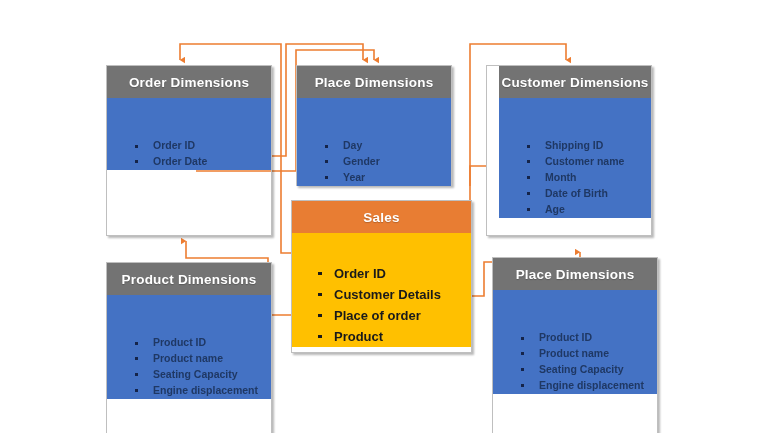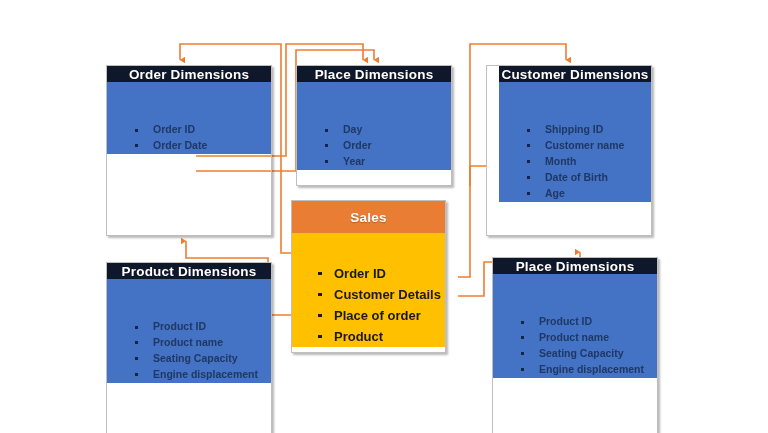--- a/index.html
+++ b/index.html
@@ -49,22 +49,22 @@
   .box li::before{
     content:"";
     position:absolute;
     left:12px;top:.62em;
     width:3px;height:3px;
     background:currentColor;
   }
 
   
   .dim .hdr{
-    background:#0f172a;
-    height:16px;
+    background:#737373;
+    height:32px;
     font-size:13.5px;
   }
   .dim .body{
     background:#4472C4;
     color:#1F3864;
     font-size:10.5px;
     font-weight:bold;
     padding-top:24px;
   }
   .dim li::before{background:#15244a;}
@@ -84,21 +84,21 @@
   }
   .fact li{padding-left:26px;line-height:1.62;}
   .fact li::before{
     left:10px;top:.68em;width:3.5px;height:3.5px;background:#1a1a1a;
   }
 
   
   #box-order       {left:106px;top:65px; width:166px;height:171px;}
   #box-time        {left:296px;top:65px; width:156px;height:121px;}
   #box-customer    {left:486px;top:65px; width:166px;height:171px;padding-left:12px;}
-  #box-sales       {left:291px;top:200px;width:155px;height:153px;}
+  #box-sales       {left:291px;top:200px;width:181px;height:153px;}
   #box-product     {left:106px;top:262px;width:166px;height:176px;}
   #box-place       {left:492px;top:257px;width:166px;height:181px;}
 </style>
 </head>
 <body>
 
 <div id="canvas">
 
   <svg id="wires" viewBox="0 0 768 433" xmlns="http://www.w3.org/2000/svg">
     <defs>
@@ -139,21 +139,21 @@
         <li>Order Date</li>
       </ul>
     </div>
   </div>
 
   <div class="box dim" id="box-time">
     <div class="hdr">Place Dimensions</div>
     <div class="body">
       <ul>
         <li>Day</li>
-        <li>Order</li>
+        <li>Gender</li>
         <li>Year</li>
       </ul>
     </div>
   </div>
 
   <div class="box dim" id="box-customer">
     <div class="hdr">Customer Dimensions</div>
     <div class="body">
       <ul>
         <li>Shipping ID</li>

